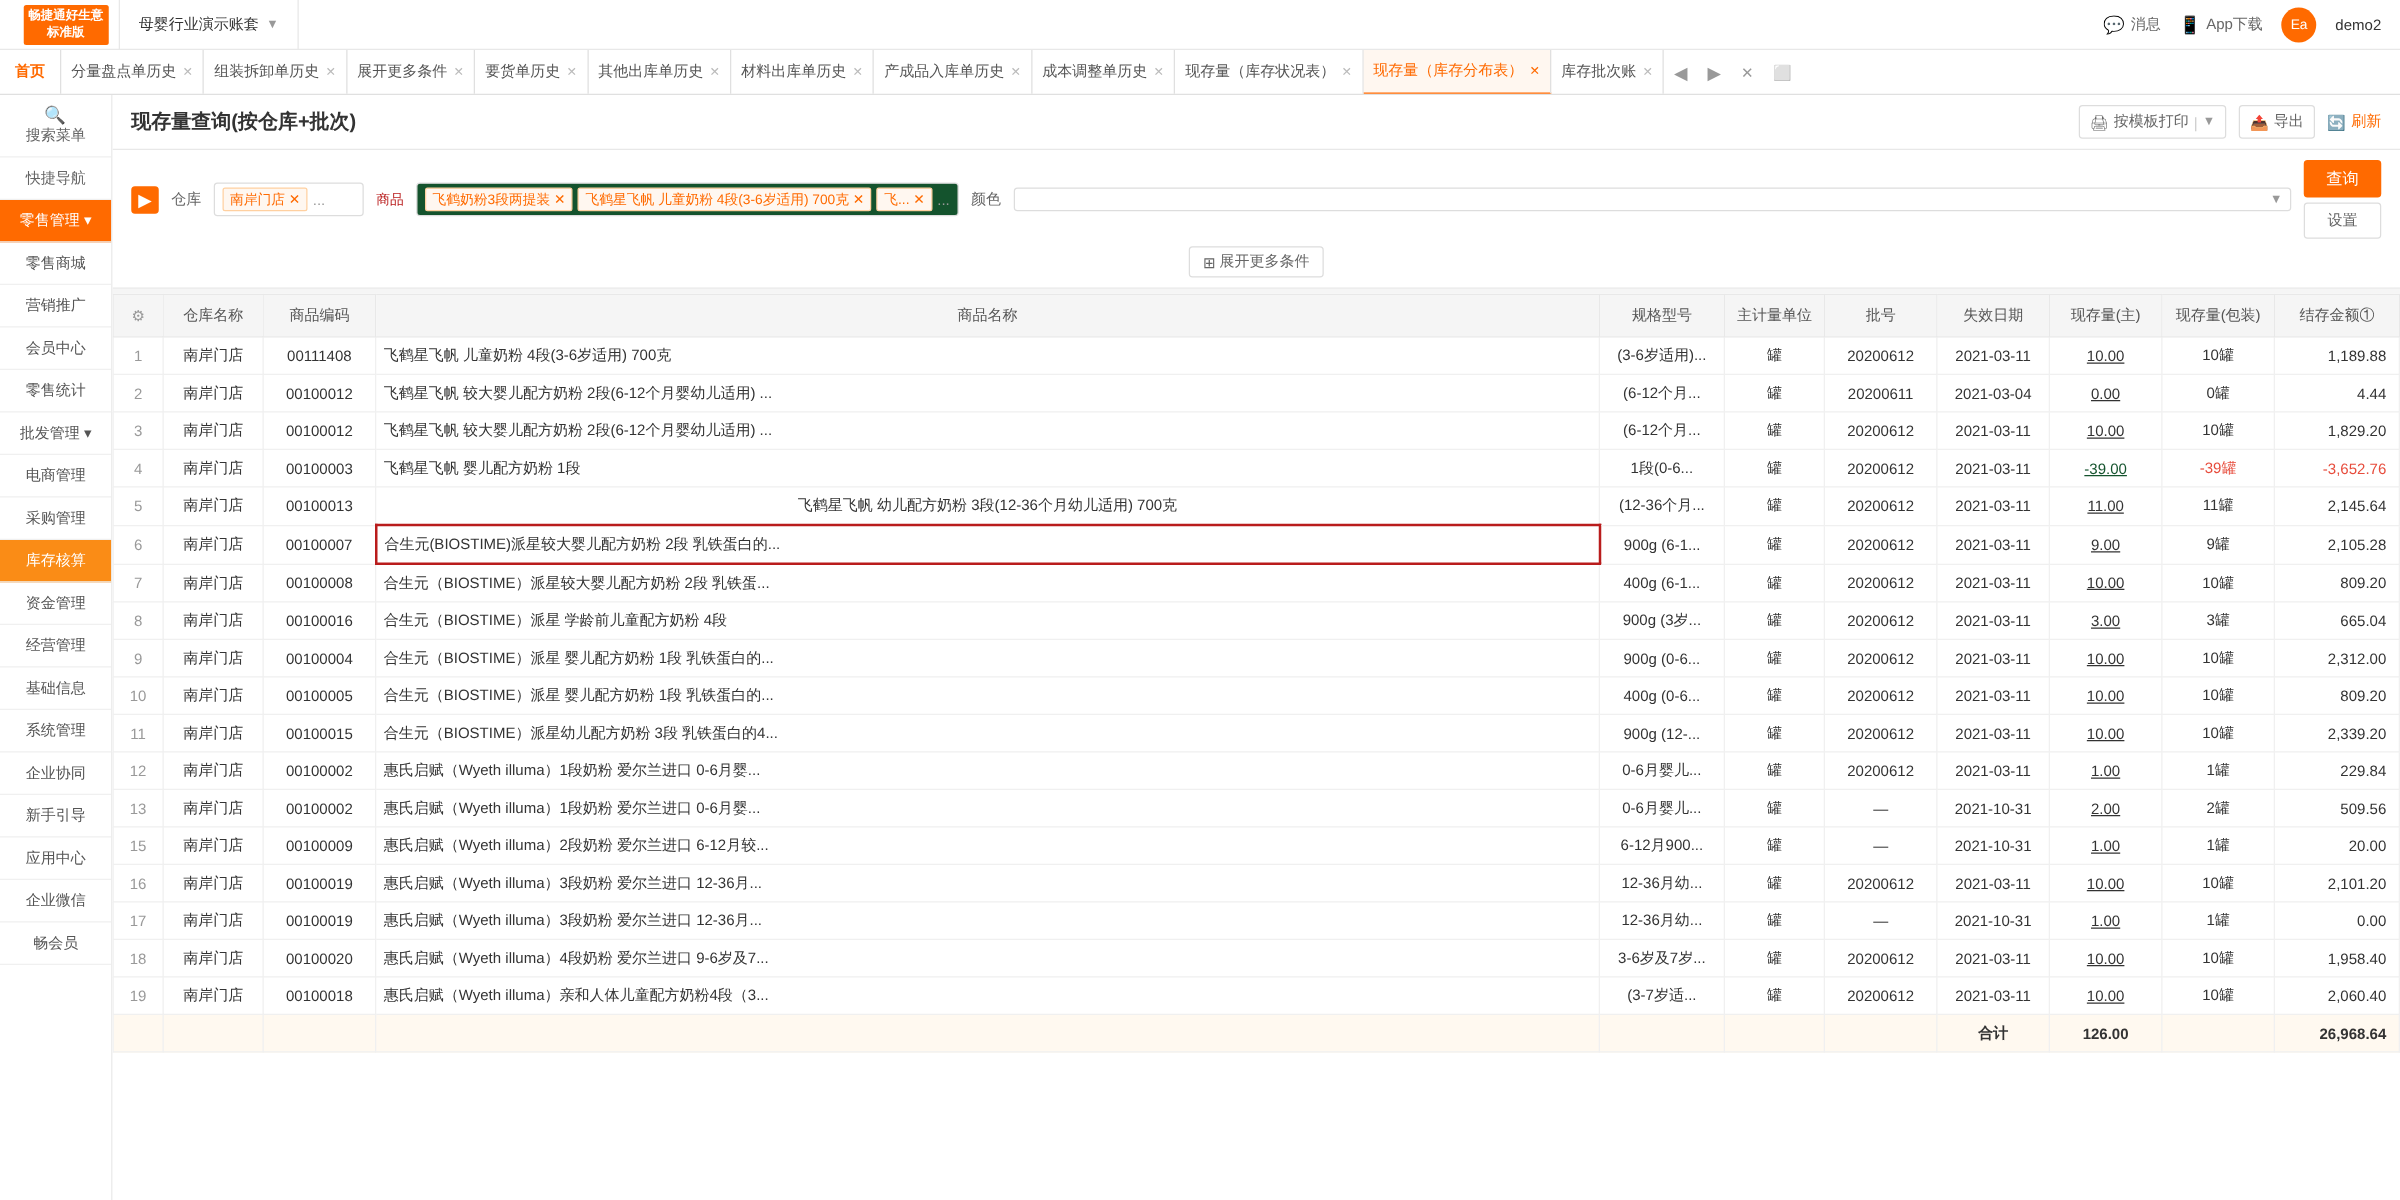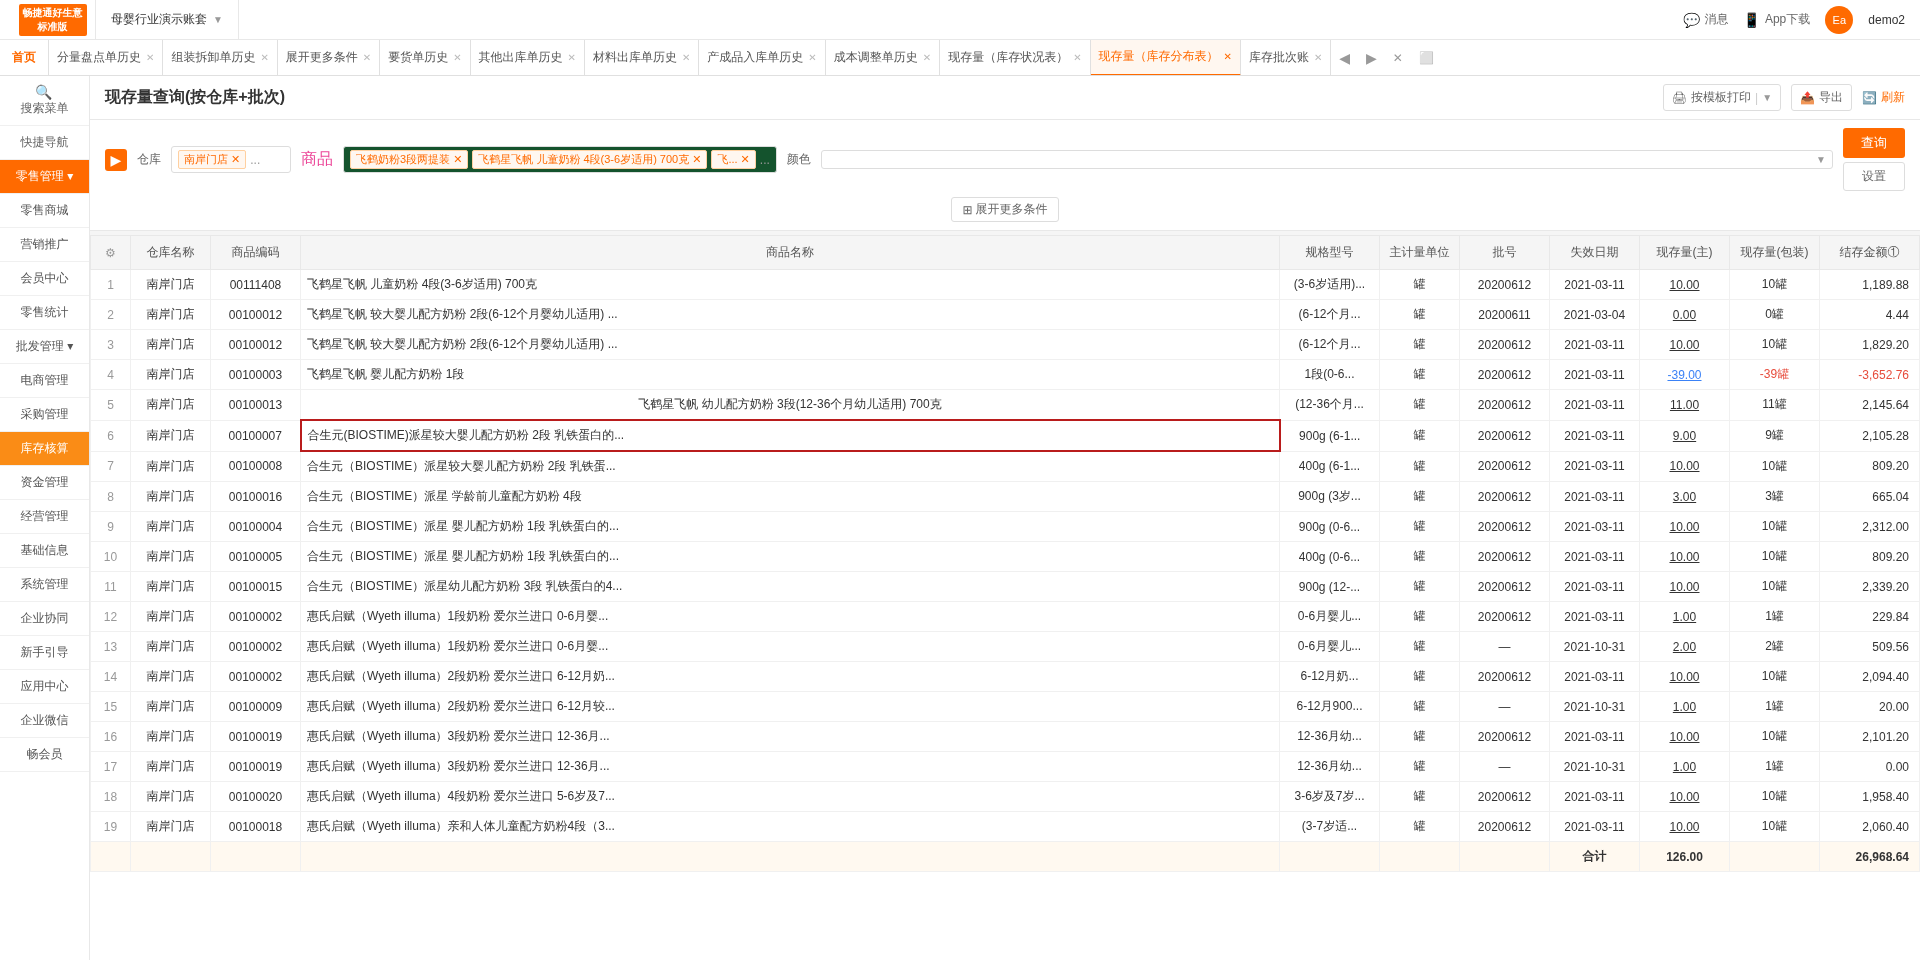--- a/index.html
+++ b/index.html
@@ -159,21 +159,21 @@
         <div style="display:flex; align-items:center; gap:10px; flex-wrap:nowrap;">
           <button style="background:#ff6a00; color:#fff; border:none; width:22px; height:22px; border-radius:3px; cursor:pointer; display:flex; align-items:center; justify-content:center; font-size:14px; flex-shrink:0;">▶</button>
           <span style="color:#666; font-size:12px; white-space:nowrap;">仓库</span>
           <div style="display:flex; align-items:center; gap:4px; border:1px solid #ddd; border-radius:3px; padding:3px 6px; min-width:120px; background:#fff; cursor:pointer;">
             <span style="background:#fff7f0; color:#ff6a00; border:1px solid #ffd0a0; border-radius:2px; padding:1px 5px; font-size:11px; display:flex; align-items:center; gap:3px;">
               南岸门店
               <span style="cursor:pointer;">✕</span>
             </span>
             <span style="color:#999;">...</span>
           </div>
-          <span style="color:#ec4899; font-size:16px; white-space:nowrap;">商品</span>
+          <span style="color:#b91c1c; font-size:11px; white-space:nowrap;">商品</span>
           <div style="display:flex; align-items:center; gap:4px; border:1px solid #ddd; border-radius:3px; padding:3px 6px; min-width:380px; background:#14532d; cursor:pointer; flex-wrap:wrap;">
             <span style="background:#fff7f0; color:#ff6a00; border:1px solid #ffd0a0; border-radius:2px; padding:1px 5px; font-size:11px; display:inline-flex; align-items:center; gap:3px;">
               飞鹤奶粉3段两提装
               <span style="cursor:pointer;">✕</span>
             </span>
             <span style="background:#fff7f0; color:#ff6a00; border:1px solid #ffd0a0; border-radius:2px; padding:1px 5px; font-size:11px; display:inline-flex; align-items:center; gap:3px;">
               飞鹤星飞帆 儿童奶粉 4段(3-6岁适用) 700克
               <span style="cursor:pointer;">✕</span>
             </span>
             <span style="background:#fff7f0; color:#ff6a00; border:1px solid #ffd0a0; border-radius:2px; padding:1px 5px; font-size:11px; display:inline-flex; align-items:center; gap:3px;">
@@ -259,21 +259,21 @@
   </tr>
               <tr>
     <td style="border:1px solid #f0f0f0; padding:6px; text-align:center; color:#999;">4</td>
     <td style="border:1px solid #f0f0f0; padding:6px; text-align:center;">南岸门店</td>
     <td style="border:1px solid #f0f0f0; padding:6px; text-align:center;">00100003</td>
     <td style="border:1px solid #f0f0f0; padding:6px; text-align:left; max-width:300px; overflow:hidden; text-overflow:ellipsis; white-space:nowrap;">飞鹤星飞帆 婴儿配方奶粉 1段</td>
     <td style="border:1px solid #f0f0f0; padding:6px; text-align:center;">1段(0-6...</td>
     <td style="border:1px solid #f0f0f0; padding:6px; text-align:center;">罐</td>
     <td style="border:1px solid #f0f0f0; padding:6px; text-align:center;">20200612</td>
     <td style="border:1px solid #f0f0f0; padding:6px; text-align:center;">2021-03-11</td>
-    <td style="border:1px solid #f0f0f0; padding:6px; text-align:center; color:#3b82f6; text-decoration:underline; cursor:pointer;">-39.00</td>
+    <td style="border:1px solid #f0f0f0; padding:6px; text-align:center; color:#14532d; text-decoration:underline; cursor:pointer;">-39.00</td>
     <td style="border:1px solid #f0f0f0; padding:6px; text-align:center; color:#e74c3c;">-39罐</td>
     <td style="border:1px solid #f0f0f0; padding:6px; text-align:right; color:#e74c3c; padding-right:10px;">-3,652.76</td>
   </tr>
               <tr>
     <td style="border:1px solid #f0f0f0; padding:6px; text-align:center; color:#999;">5</td>
     <td style="border:1px solid #f0f0f0; padding:6px; text-align:center;">南岸门店</td>
     <td style="border:1px solid #f0f0f0; padding:6px; text-align:center;">00100013</td>
     <td style="border:1px solid #f0f0f0; padding:6px; text-align:center; max-width:300px; overflow:hidden; text-overflow:ellipsis; white-space:nowrap;">飞鹤星飞帆 幼儿配方奶粉 3段(12-36个月幼儿适用) 700克</td>
     <td style="border:1px solid #f0f0f0; padding:6px; text-align:center;">(12-36个月...</td>
     <td style="border:1px solid #f0f0f0; padding:6px; text-align:center;">罐</td>
@@ -381,33 +381,20 @@
     <td style="border:1px solid #f0f0f0; padding:6px; text-align:left; max-width:300px; overflow:hidden; text-overflow:ellipsis; white-space:nowrap;">惠氏启赋（Wyeth illuma）1段奶粉 爱尔兰进口 0-6月婴...</td>
     <td style="border:1px solid #f0f0f0; padding:6px; text-align:center;">0-6月婴儿...</td>
     <td style="border:1px solid #f0f0f0; padding:6px; text-align:center;">罐</td>
     <td style="border:1px solid #f0f0f0; padding:6px; text-align:center;">—</td>
     <td style="border:1px solid #f0f0f0; padding:6px; text-align:center;">2021-10-31</td>
     <td style="border:1px solid #f0f0f0; padding:6px; text-align:center; color:#333; text-decoration:underline; cursor:pointer;">2.00</td>
     <td style="border:1px solid #f0f0f0; padding:6px; text-align:center; color:#333;">2罐</td>
     <td style="border:1px solid #f0f0f0; padding:6px; text-align:right; color:#333; padding-right:10px;">509.56</td>
   </tr>
               <tr>
-    <td style="border:1px solid #f0f0f0; padding:6px; text-align:center; color:#999;">14</td>
-    <td style="border:1px solid #f0f0f0; padding:6px; text-align:center;">南岸门店</td>
-    <td style="border:1px solid #f0f0f0; padding:6px; text-align:center;">00100002</td>
-    <td style="border:1px solid #f0f0f0; padding:6px; text-align:left; max-width:300px; overflow:hidden; text-overflow:ellipsis; white-space:nowrap;">惠氏启赋（Wyeth illuma）2段奶粉 爱尔兰进口 6-12月奶...</td>
-    <td style="border:1px solid #f0f0f0; padding:6px; text-align:center;">6-12月奶...</td>
-    <td style="border:1px solid #f0f0f0; padding:6px; text-align:center;">罐</td>
-    <td style="border:1px solid #f0f0f0; padding:6px; text-align:center;">20200612</td>
-    <td style="border:1px solid #f0f0f0; padding:6px; text-align:center;">2021-03-11</td>
-    <td style="border:1px solid #f0f0f0; padding:6px; text-align:center; color:#333; text-decoration:underline; cursor:pointer;">10.00</td>
-    <td style="border:1px solid #f0f0f0; padding:6px; text-align:center; color:#333;">10罐</td>
-    <td style="border:1px solid #f0f0f0; padding:6px; text-align:right; color:#333; padding-right:10px;">2,094.40</td>
-  </tr>
-              <tr>
     <td style="border:1px solid #f0f0f0; padding:6px; text-align:center; color:#999;">15</td>
     <td style="border:1px solid #f0f0f0; padding:6px; text-align:center;">南岸门店</td>
     <td style="border:1px solid #f0f0f0; padding:6px; text-align:center;">00100009</td>
     <td style="border:1px solid #f0f0f0; padding:6px; text-align:left; max-width:300px; overflow:hidden; text-overflow:ellipsis; white-space:nowrap;">惠氏启赋（Wyeth illuma）2段奶粉 爱尔兰进口 6-12月较...</td>
     <td style="border:1px solid #f0f0f0; padding:6px; text-align:center;">6-12月900...</td>
     <td style="border:1px solid #f0f0f0; padding:6px; text-align:center;">罐</td>
     <td style="border:1px solid #f0f0f0; padding:6px; text-align:center;">—</td>
     <td style="border:1px solid #f0f0f0; padding:6px; text-align:center;">2021-10-31</td>
     <td style="border:1px solid #f0f0f0; padding:6px; text-align:center; color:#333; text-decoration:underline; cursor:pointer;">1.00</td>
     <td style="border:1px solid #f0f0f0; padding:6px; text-align:center; color:#333;">1罐</td>
@@ -436,21 +423,21 @@
     <td style="border:1px solid #f0f0f0; padding:6px; text-align:center;">—</td>
     <td style="border:1px solid #f0f0f0; padding:6px; text-align:center;">2021-10-31</td>
     <td style="border:1px solid #f0f0f0; padding:6px; text-align:center; color:#333; text-decoration:underline; cursor:pointer;">1.00</td>
     <td style="border:1px solid #f0f0f0; padding:6px; text-align:center; color:#333;">1罐</td>
     <td style="border:1px solid #f0f0f0; padding:6px; text-align:right; color:#333; padding-right:10px;">0.00</td>
   </tr>
               <tr>
     <td style="border:1px solid #f0f0f0; padding:6px; text-align:center; color:#999;">18</td>
     <td style="border:1px solid #f0f0f0; padding:6px; text-align:center;">南岸门店</td>
     <td style="border:1px solid #f0f0f0; padding:6px; text-align:center;">00100020</td>
-    <td style="border:1px solid #f0f0f0; padding:6px; text-align:left; max-width:300px; overflow:hidden; text-overflow:ellipsis; white-space:nowrap;">惠氏启赋（Wyeth illuma）4段奶粉 爱尔兰进口 5-6岁及7...</td>
+    <td style="border:1px solid #f0f0f0; padding:6px; text-align:left; max-width:300px; overflow:hidden; text-overflow:ellipsis; white-space:nowrap;">惠氏启赋（Wyeth illuma）4段奶粉 爱尔兰进口 9-6岁及7...</td>
     <td style="border:1px solid #f0f0f0; padding:6px; text-align:center;">3-6岁及7岁...</td>
     <td style="border:1px solid #f0f0f0; padding:6px; text-align:center;">罐</td>
     <td style="border:1px solid #f0f0f0; padding:6px; text-align:center;">20200612</td>
     <td style="border:1px solid #f0f0f0; padding:6px; text-align:center;">2021-03-11</td>
     <td style="border:1px solid #f0f0f0; padding:6px; text-align:center; color:#333; text-decoration:underline; cursor:pointer;">10.00</td>
     <td style="border:1px solid #f0f0f0; padding:6px; text-align:center; color:#333;">10罐</td>
     <td style="border:1px solid #f0f0f0; padding:6px; text-align:right; color:#333; padding-right:10px;">1,958.40</td>
   </tr>
               <tr>
     <td style="border:1px solid #f0f0f0; padding:6px; text-align:center; color:#999;">19</td>

